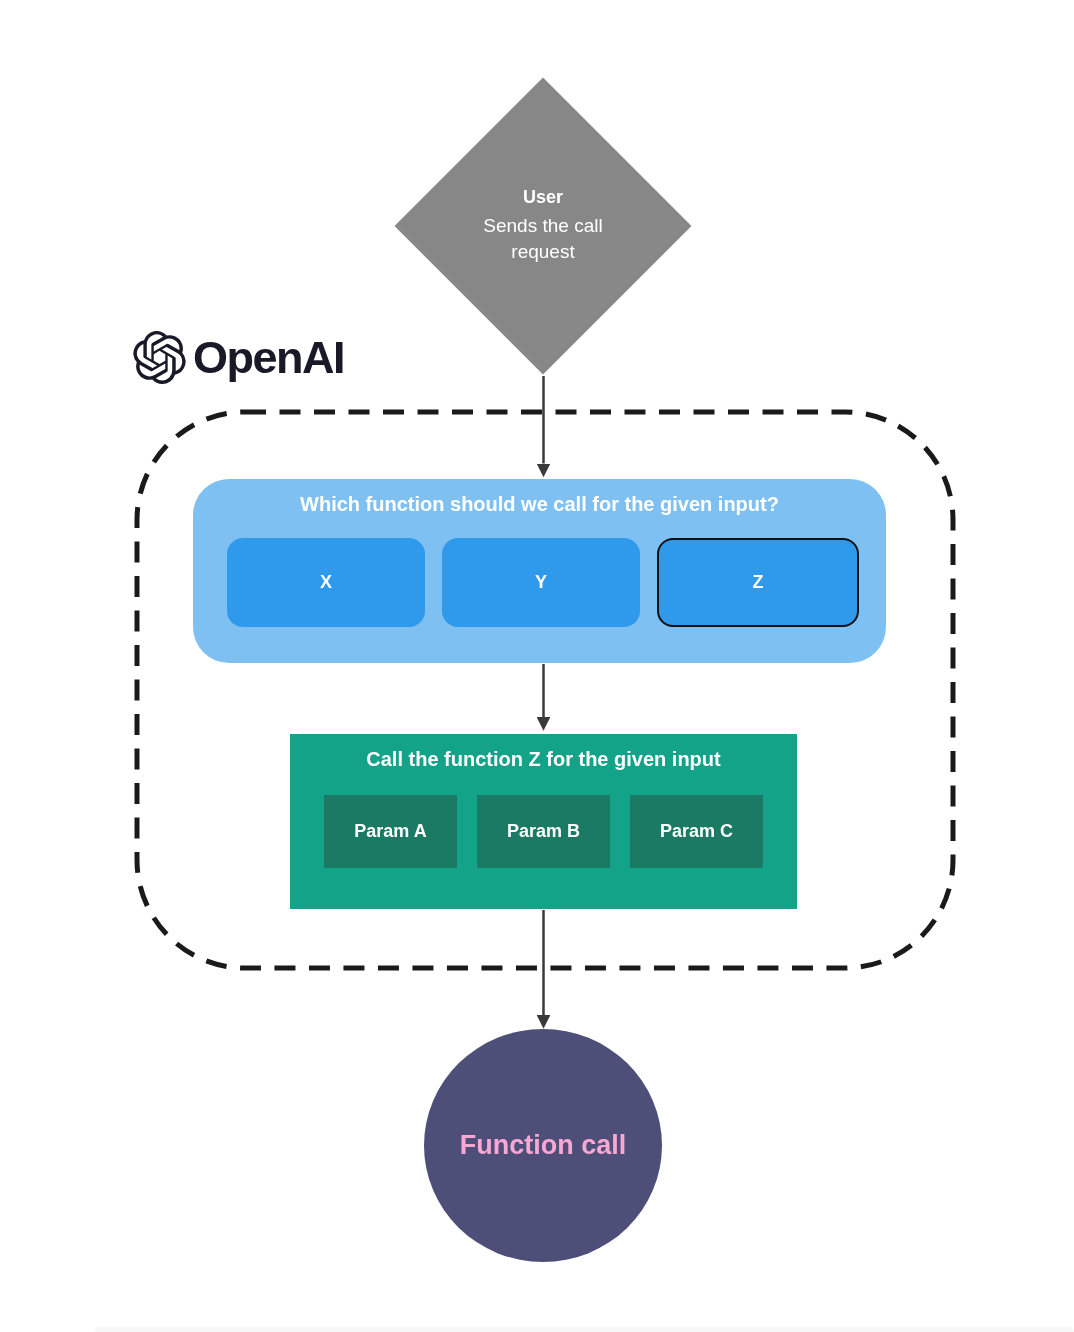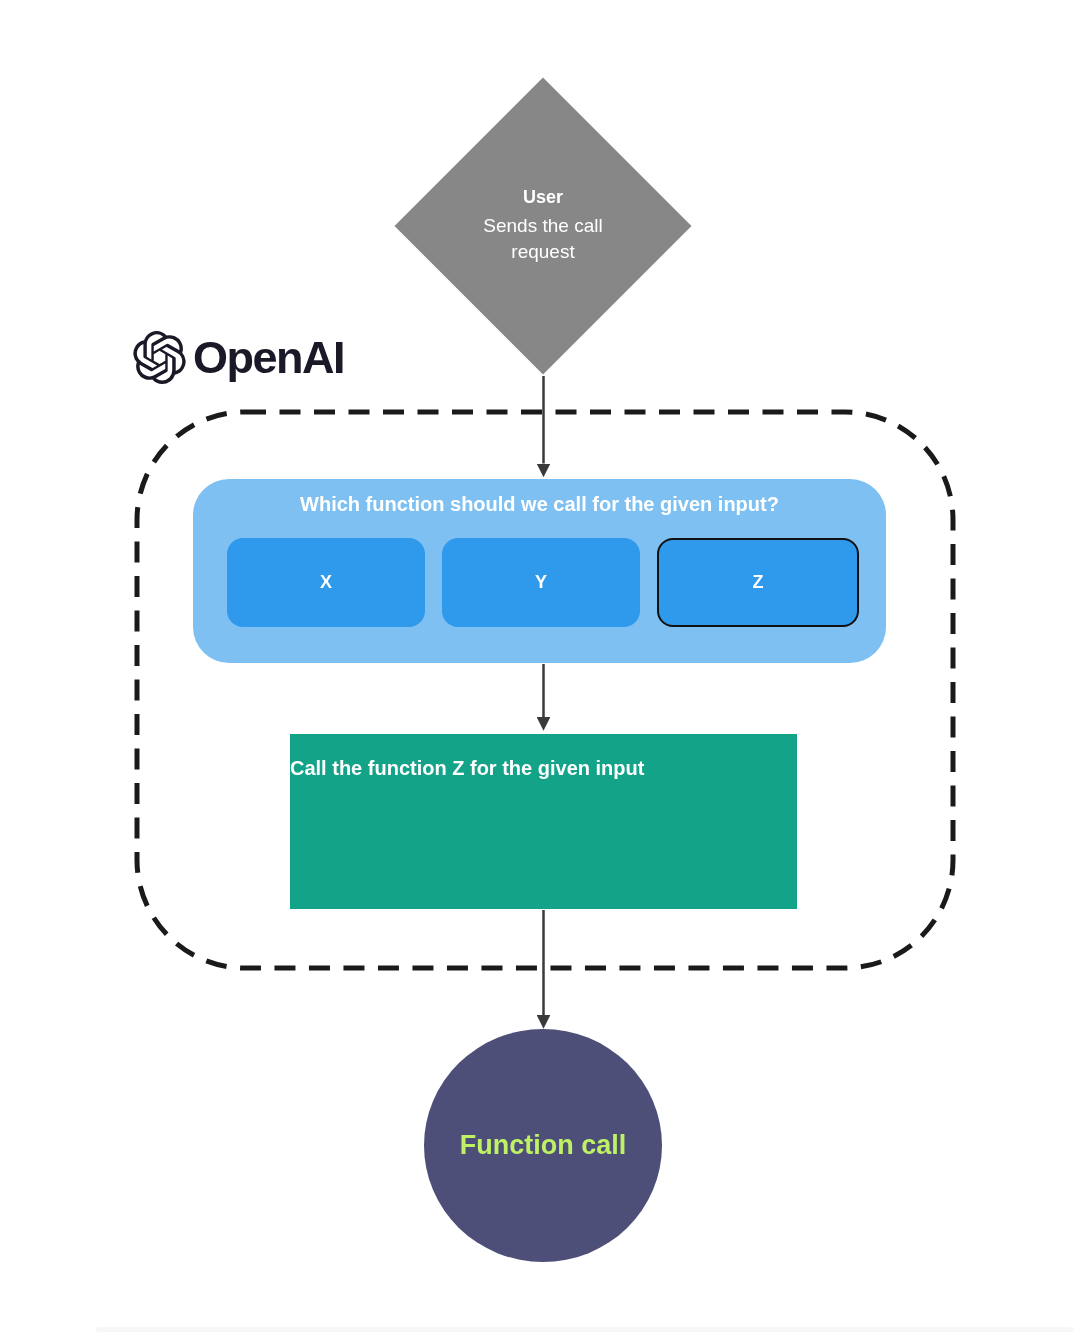--- a/index.html
+++ b/index.html
@@ -27,29 +27,29 @@
   .selector{position:absolute;left:193px;top:479px;width:693px;height:184px;
     background:#7FC0F2;border-radius:36px;z-index:2;}
   .selector-title{text-align:center;color:#ffffff;font-weight:bold;font-size:20px;padding-top:14px;}
   .options{position:absolute;left:34px;right:27px;top:59px;height:89px;display:flex;gap:17px;}
   .option{flex:1;background:#2F99EC;border-radius:16px;display:flex;align-items:center;
     justify-content:center;color:#ffffff;font-weight:bold;font-size:18px;box-sizing:border-box;}
   .option.selected{border:2px solid #111111;}
 
   
   .callbox{position:absolute;left:290px;top:734px;width:507px;height:175px;background:#13A389;z-index:2;}
-  .callbox-title{color:#ffffff;font-weight:bold;font-size:20px;padding-top:23px;}
+  .callbox-title{text-align:center;color:#ffffff;font-weight:bold;font-size:20px;padding-top:14px;}
   .params{position:absolute;left:34px;top:61px;display:flex;gap:20px;}
   .param{width:133px;height:73px;background:#1A7A63;display:flex;align-items:center;
     justify-content:center;color:#ffffff;font-weight:bold;font-size:18px;}
 
   
   .result{position:absolute;left:424px;top:1029px;width:238px;height:233px;border-radius:50%;
     background:#4D4F78;display:flex;align-items:center;justify-content:center;z-index:2;}
-  .result-label{color:#bef264;font-weight:bold;font-size:27px;}
+  .result-label{color:#f9a8d4;font-weight:bold;font-size:27px;}
 
   
   .bottom-strip{position:absolute;left:95px;right:0;bottom:0;height:5px;background:#f7f7f7;
     border-radius:5px 5px 0 0;z-index:1;}
 </style>
 </head>
 <body>
 
 <div class="canvas">
 
@@ -86,20 +86,25 @@
     <div class="selector-title">Which function should we call for the given input?</div>
     <div class="options">
       <div class="option">X</div>
       <div class="option">Y</div>
       <div class="option selected">Z</div>
     </div>
   </div>
 
   <div class="callbox">
     <div class="callbox-title">Call the function Z for the given input</div>
+    <div class="params">
+      <div class="param">Param A</div>
+      <div class="param">Param B</div>
+      <div class="param">Param C</div>
+    </div>
   </div>
 
   <div class="result">
     <div class="result-label">Function call</div>
   </div>
 
   <div class="bottom-strip"></div>
 </div>
 
 </body></html>

